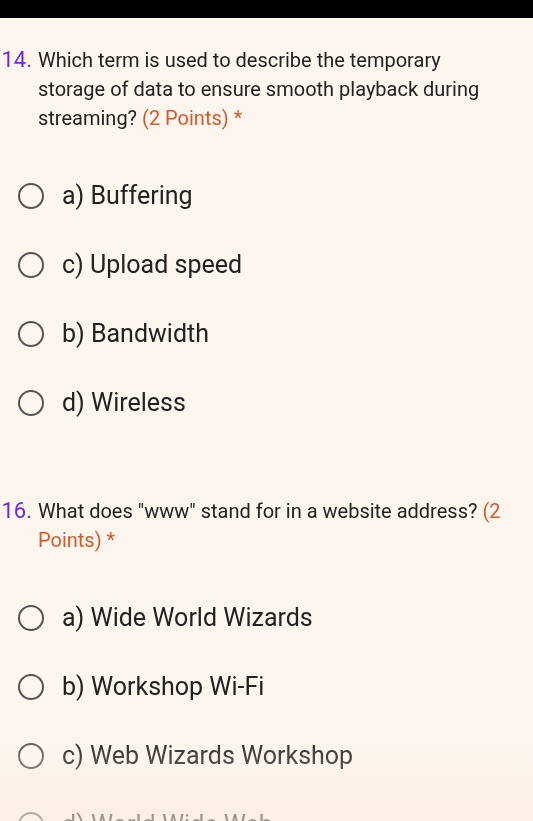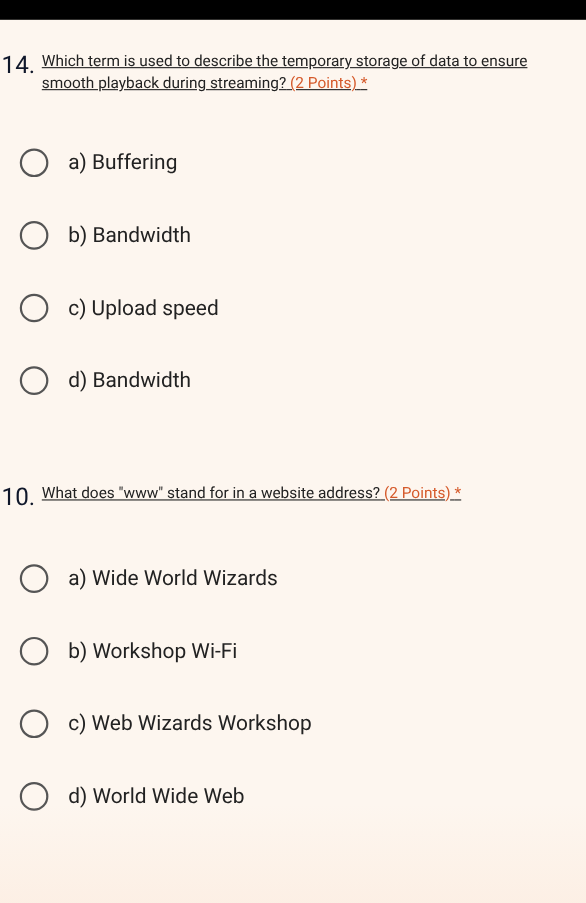--- a/index.html
+++ b/index.html
@@ -27,32 +27,31 @@
       margin-bottom: 60px;
     }
     .question-header {
       display: flex;
       align-items: flex-start;
       padding: 0 32px 0 0;
       margin-bottom: 28px;
     }
     .question-number {
       font-size: 22px;
-      color: #0f172a;
+      color: #6d28d9;
       min-width: 38px;
       text-align: right;
       padding-right: 6px;
       padding-top: 1px;
     }
     .question-text {
-      font-size: 14px;
+      font-size: 20px;
       color: #222;
       line-height: 1.45;
       flex: 1;
-      text-decoration: underline;
     }
     .points {
       color: #d55a2b;
     }
     .required {
       color: #d55a2b;
     }
     .options {
       padding-left: 18px;
     }
@@ -65,21 +64,21 @@
     .radio {
       width: 26px;
       height: 26px;
       border: 2px solid #555;
       border-radius: 50%;
       margin-right: 18px;
       flex-shrink: 0;
       background: transparent;
     }
     .option-label {
-      font-size: 19px;
+      font-size: 25px;
       color: #222;
     }
     .bottom-gradient {
       position: absolute;
       bottom: 0;
       left: 0;
       right: 0;
       height: 90px;
       background: linear-gradient(to bottom, rgba(253,246,239,0) 0%, rgba(252,235,222,0.6) 100%);
       pointer-events: none;
@@ -101,36 +100,36 @@
         <span class="required">*</span>
       </div>
     </div>
     <div class="options">
       <div class="option">
         <div class="radio"></div>
         <div class="option-label">a) Buffering</div>
       </div>
       <div class="option">
         <div class="radio"></div>
+        <div class="option-label">c) Upload speed</div>
+      </div>
+      <div class="option">
+        <div class="radio"></div>
         <div class="option-label">b) Bandwidth</div>
       </div>
       <div class="option">
         <div class="radio"></div>
-        <div class="option-label">c) Upload speed</div>
-      </div>
-      <div class="option">
-        <div class="radio"></div>
-        <div class="option-label">d) Bandwidth</div>
+        <div class="option-label">d) Wireless</div>
       </div>
     </div>
   </div>
 
   <div class="question-block">
     <div class="question-header">
-      <div class="question-number">10.</div>
+      <div class="question-number">16.</div>
       <div class="question-text">
         <span>What does "www" stand for in a website address?</span>
         <span class="points">(2 Points)</span>
         <span class="required">*</span>
       </div>
     </div>
     <div class="options">
       <div class="option">
         <div class="radio"></div>
         <div class="option-label">a) Wide World Wizards</div>

